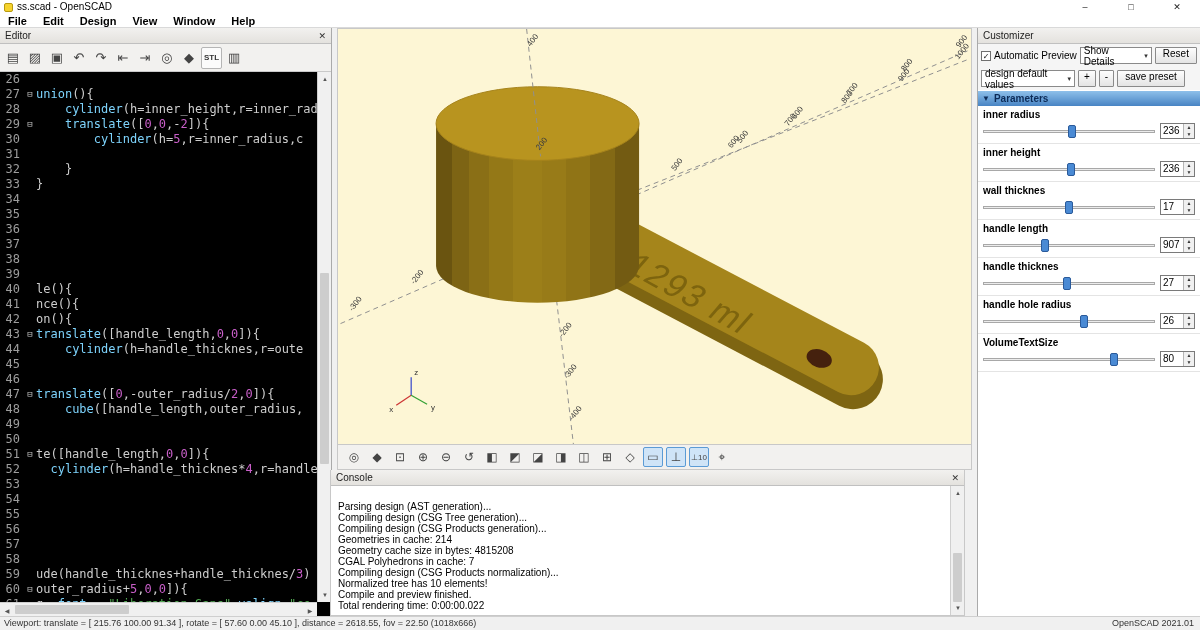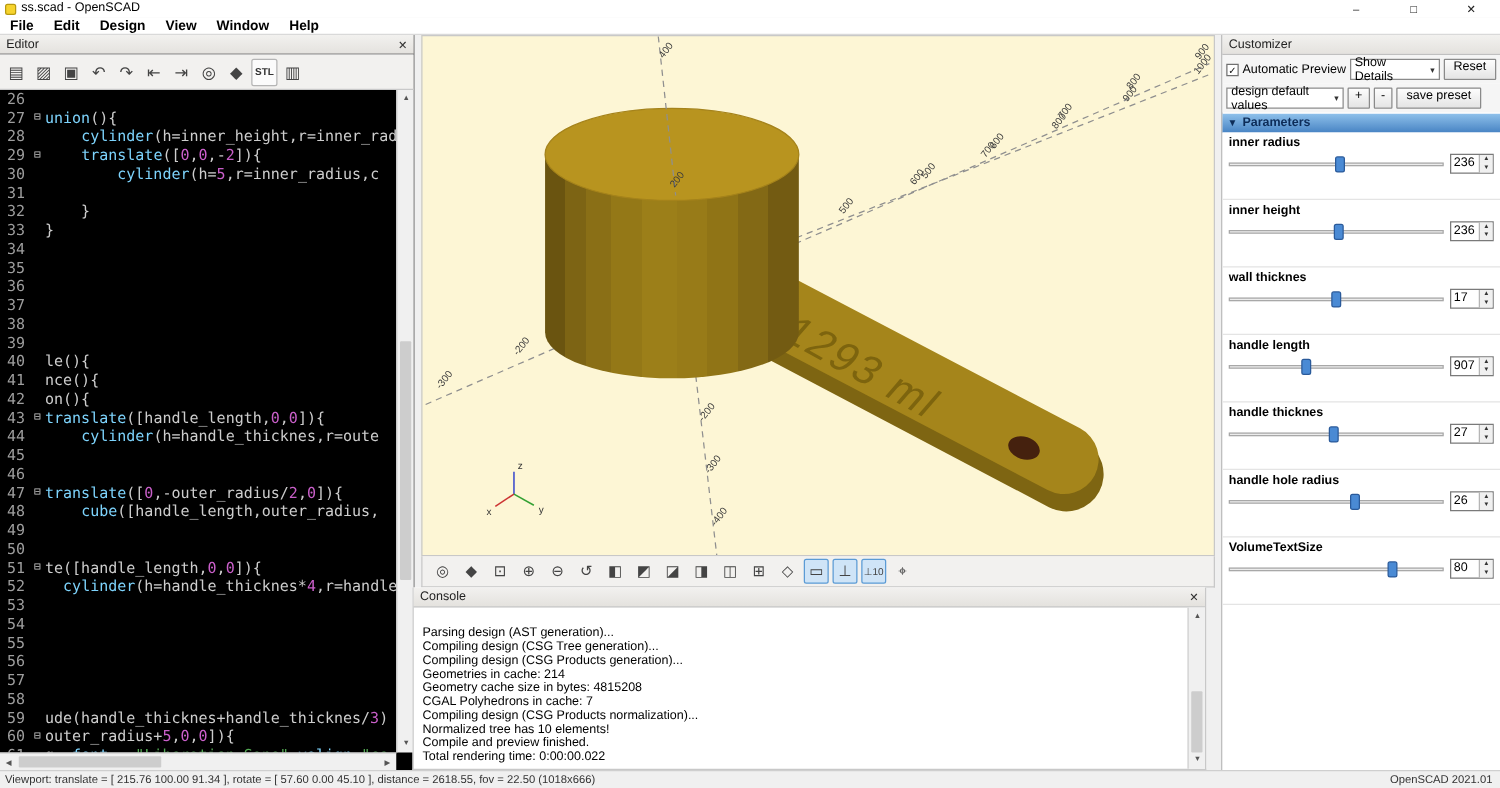--- a/index.html
+++ b/index.html
@@ -57,21 +57,21 @@
   .cz-row{display:flex;align-items:center;gap:3px;padding:3px 3px;background:#f5f5f5;flex:none;}
   .cz-check{width:10px;height:10px;border:1px solid #707070;background:#fff;font-size:8px;line-height:9px;text-align:center;color:#111;flex:none;}
   .cz-checklabel{font-size:10px;}
   .cz-select{border:1px solid #8a8a8a;background:#fff;height:17px;display:flex;align-items:center;padding:0 3px;font-size:10px;gap:4px;}
   .cz-select .arrow{font-size:7px;color:#333;margin-left:auto;}
   .cz-btn{border:1px solid #8a8a8a;background:linear-gradient(#fdfdfd,#e4e4e4);height:17px;padding:0 7px;font-size:10px;display:flex;align-items:flex-start;border-radius:1px;}
   .cz-btn.sq{padding:0 5px;}
   .params-header{height:15px;background:linear-gradient(#8ec0ea,#4884c4);display:flex;align-items:center;padding:0 4px;font-size:10px;font-weight:bold;color:#0d2c58;gap:4px;margin-top:1px;flex:none;}
   .params-header .tri{font-size:8px;}
   .param-list{flex:1;overflow:hidden;background:#fff;}
-  .param-row{padding:2px 5px 20px 5px;border-bottom:1px solid #e4e4e4;}
+  .param-row{padding:2px 5px 4px 5px;border-bottom:1px solid #e4e4e4;}
   .param-label{font-weight:bold;font-size:10px;padding:1px 0 3px 0;}
   .param-ctl{display:flex;align-items:center;gap:5px;}
   .slider{flex:1;height:13px;position:relative;}
   .slider .track{position:absolute;left:0;right:0;top:5px;height:3px;background:#ececec;border:1px solid #a8a8a8;}
   .slider .handle{position:absolute;top:0;width:8px;height:13px;background:#4a8ad4;border:1px solid #2a5a9a;border-radius:2px;margin-left:-4px;}
   .spin{width:35px;height:16px;border:1px solid #7a7a7a;background:#fff;display:flex;flex:none;}
   .spin .val{flex:1;font-size:10px;padding:1px 0 0 2px;}
   .spin .arrows{width:11px;display:flex;flex-direction:column;border-left:1px solid #b5b5b5;}
   .spin .arrows div{flex:1;font-size:5px;line-height:7px;text-align:center;background:#f0f0f0;color:#333;}
 </style>

